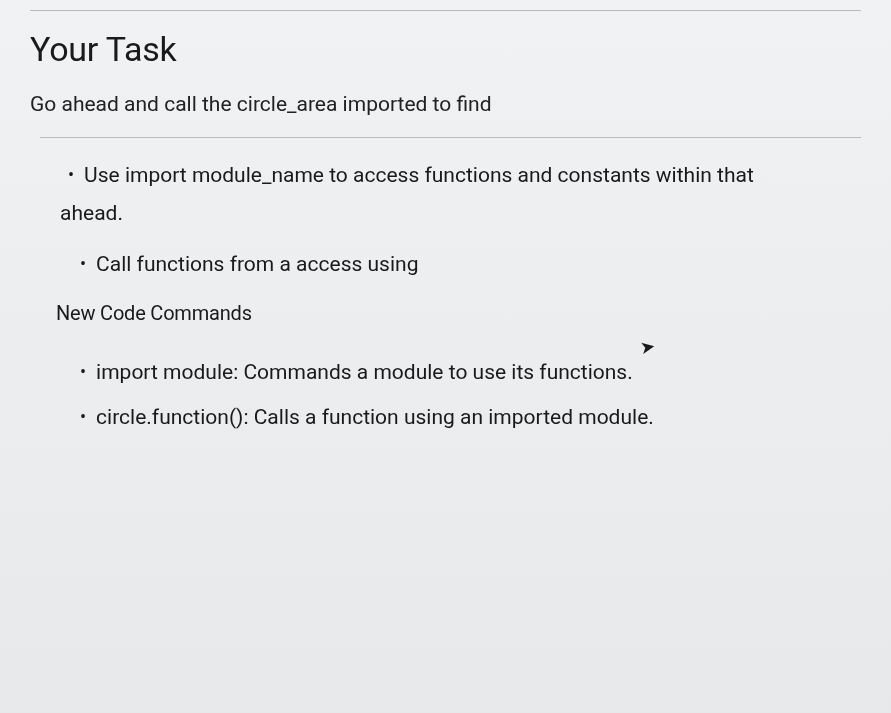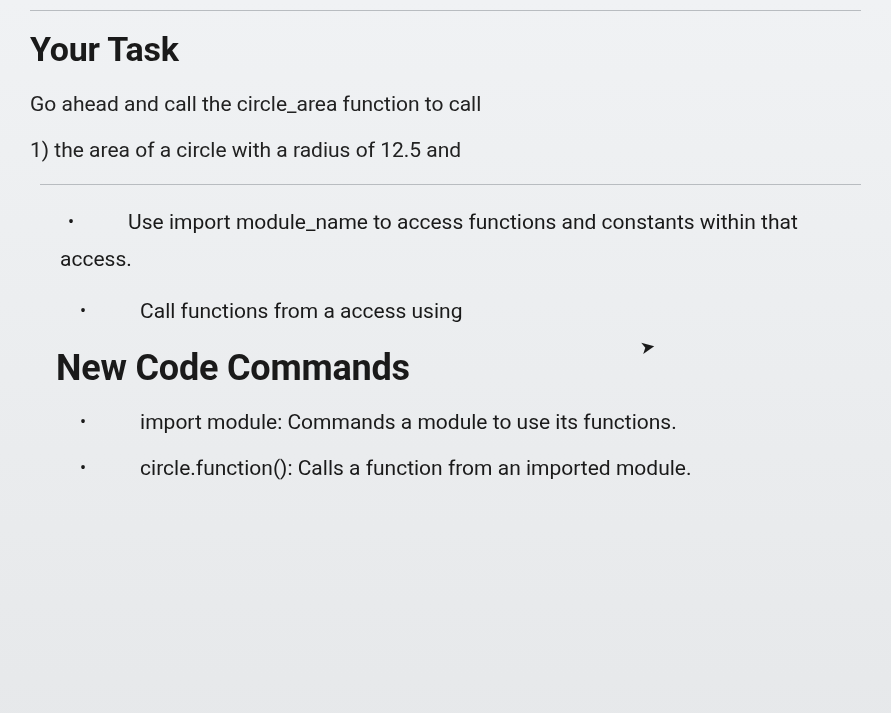--- a/index.html
+++ b/index.html
@@ -23,34 +23,34 @@
     border-top: 1px solid #b8bcc0;
     margin: 0 0 18px 0;
   }
   hr.divider2 {
     border: none;
     border-top: 1px solid #b8bcc0;
     margin: 18px 0 22px 10px;
   }
   h1 {
     font-size: 34px;
-    font-weight: 700;
+    font-weight: 400;
     margin: 0 0 20px 0;
     letter-spacing: -0.2px;
   }
   h2 {
     font-size: 30px;
     font-weight: 700;
     margin: 0 0 18px 18px;
     letter-spacing: -0.2px;
   }
   h3 {
-    font-size: 36px;
-    font-weight: 700;
-    margin: 20px 0 18px 26px;
+    font-size: 20px;
+    font-weight: 400;
+    margin: 20px 0 32px 26px;
     letter-spacing: -0.2px;
   }
   p.body {
     font-size: 21px;
     line-height: 1.45;
     margin: 0 0 16px 0;
     color: #222;
   }
   .indent1 { margin-left: 0; }
   .bullet-row {
@@ -62,21 +62,20 @@
   }
   .bullet-row.wider { margin-left: 50px; }
   .bullet {
     flex: 0 0 auto;
     margin-right: 10px;
     font-size: 18px;
     line-height: 1.7;
   }
   .bullet-text {
     flex: 1 1 auto;
-    margin-left: 44px;
   }
   .hang {
     margin: -8px 0 20px 30px;
     font-size: 21px;
     line-height: 1.5;
   }
   .bold { font-weight: 400; }
   .cursor {
     position: absolute;
     left: 640px;
@@ -89,48 +88,47 @@
 </style>
 </head>
 <body>
 
 <div class="page">
 
   <hr class="divider">
 
   <h1>Your Task</h1>
 
-  <p class="body indent1">Go ahead and call the circle_area function to call</p>
-  <p class="body indent1">1) the area of a circle with a radius of 12.5 and</p>
+  <p class="body indent1">Go ahead and call the circle_area imported to find</p>
 
   <hr class="divider2">
 
 
   <div class="bullet-row">
     <span class="bullet">•</span>
     <span class="bullet-text">Use import module_name to access functions and constants within that</span>
   </div>
-  <div class="hang">access.</div>
+  <div class="hang">ahead.</div>
 
   <div class="bullet-row wider">
     <span class="bullet">•</span>
     <span class="bullet-text">Call functions from a access using</span>
   </div>
 
   <h3>New Code Commands</h3>
 
   <div class="bullet-row wider">
     <span class="bullet">•</span>
     <span class="bullet-text">
       <span class="bold">import module</span><span>: Commands a module to use its functions.</span>
     </span>
   </div>
 
   <div class="bullet-row wider">
     <span class="bullet">•</span>
     <span class="bullet-text">
-      <span class="bold">circle.function()</span><span>: Calls a function from an imported module.</span>
+      <span class="bold">circle.function()</span><span>: Calls a function using an imported module.</span>
     </span>
   </div>
 
 </div>
 
 <span class="cursor">➤</span>
 
 </body></html>

